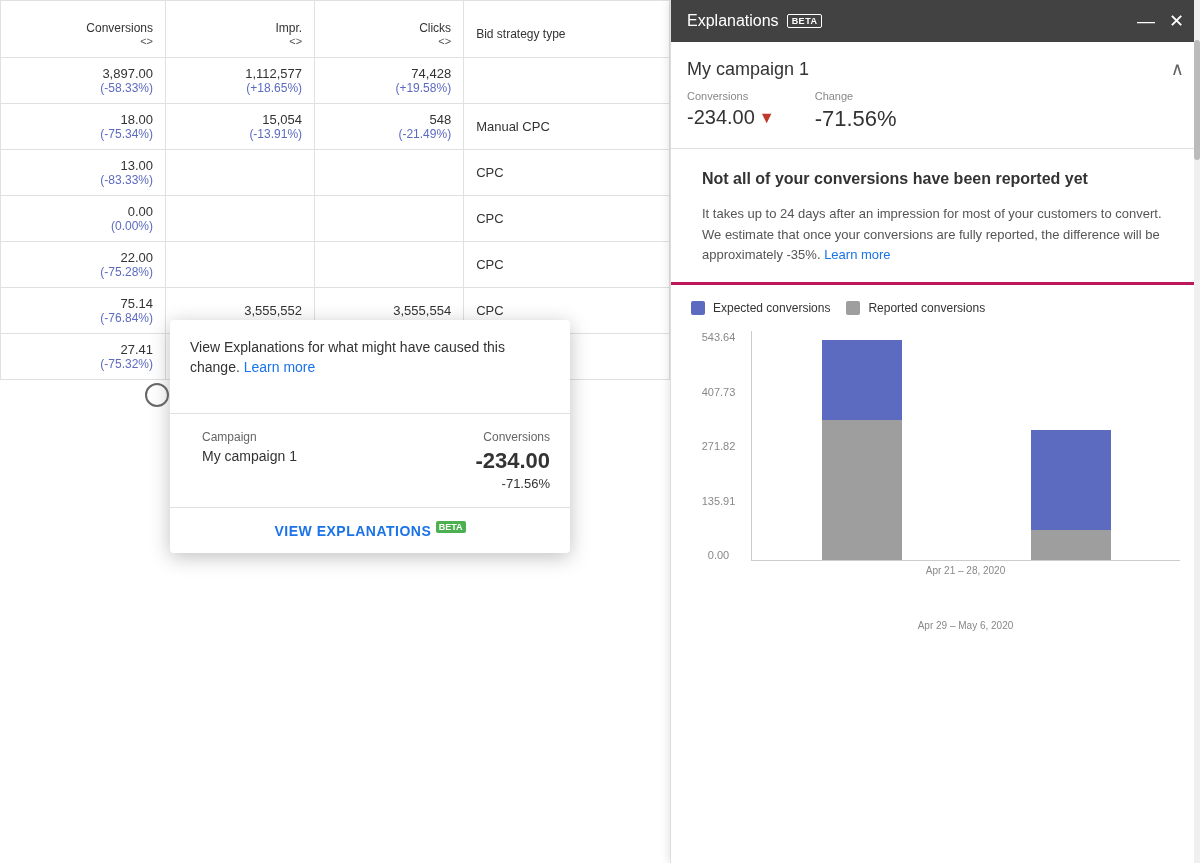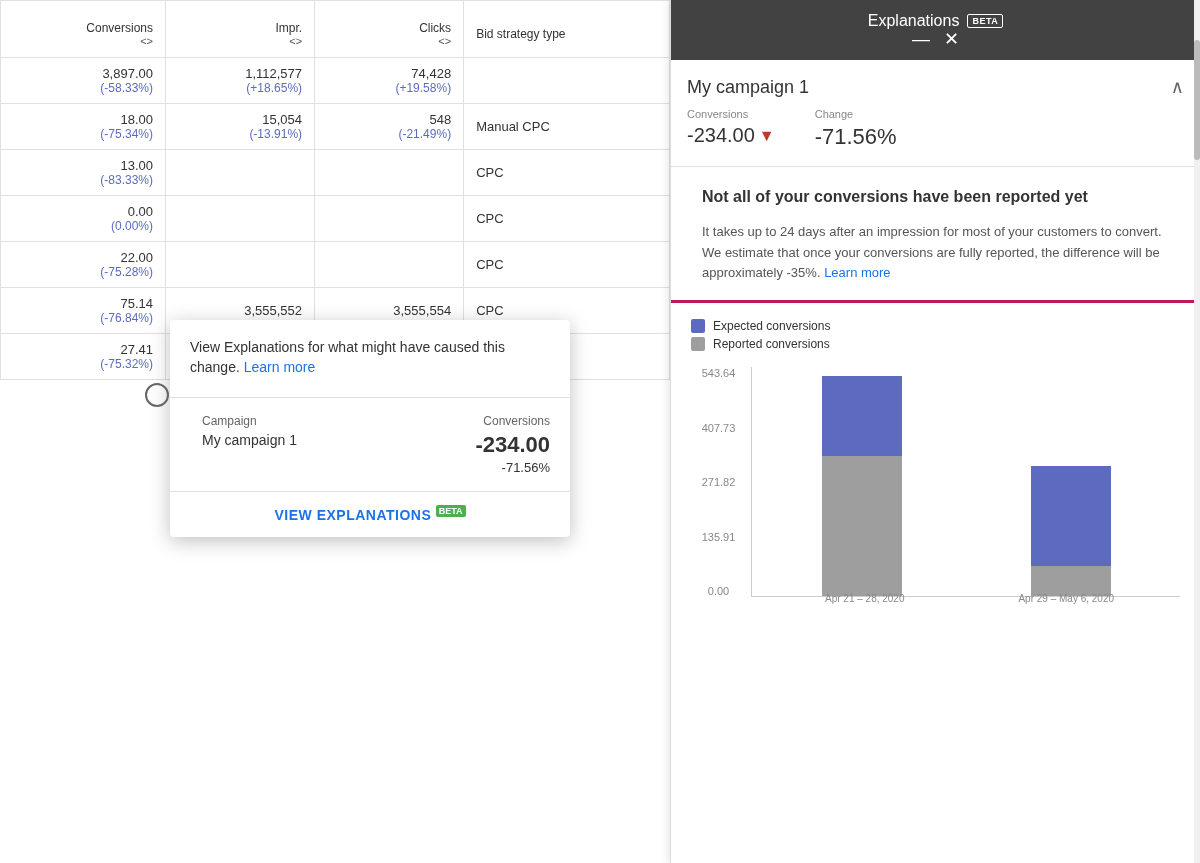--- a/index.html
+++ b/index.html
@@ -92,21 +92,21 @@
 
     .tooltip-top {
       padding: 18px 20px 16px;
       border-bottom: 1px solid #e0e0e0;
     }
 
     .tooltip-description {
       font-size: 14px;
       color: #333;
       line-height: 1.4;
-      margin-bottom: 4px;
+      margin-bottom: 20px;
     }
 
     .tooltip-description .learn-more {
       color: #1a73e8;
       text-decoration: none;
       cursor: pointer;
     }
 
     .tooltip-bottom-section {
       display: flex;
@@ -192,21 +192,20 @@
       flex-direction: column;
     }
 
     .panel-header {
       background: #424242;
       color: #fff;
       padding: 12px 16px;
       display: flex;
       align-items: center;
       justify-content: space-between;
-      flex-direction: column;
     }
 
     .panel-title-row {
       display: flex;
       align-items: center;
       gap: 8px;
     }
 
     .panel-title {
       font-size: 16px;
@@ -320,22 +319,22 @@
       cursor: pointer;
     }
 
     
     .chart-section {
       padding: 16px 20px;
     }
 
     .legend {
       display: flex;
-      flex-direction: column;
-      gap: 4px;
+      flex-direction: row;
+      gap: 16px;
       margin-bottom: 16px;
     }
 
     .legend-item {
       display: flex;
       align-items: center;
       gap: 8px;
       font-size: 12px;
       color: #333;
     }
@@ -409,25 +408,26 @@
     }
 
     .bar-reported {
       background: #9e9e9e;
     }
 
     .chart-x-labels {
       position: absolute;
       left: 60px;
       right: 0;
-      bottom: 8px;
+      bottom: 0;
       height: 30px;
       display: flex;
-      gap: 14px;
+      gap: 40px;
       padding: 0 20px;
+      flex-direction: column;
     }
 
     .x-label {
       flex: 1;
       text-align: center;
       font-size: 10px;
       color: #888;
       padding-top: 4px;
     }
 

